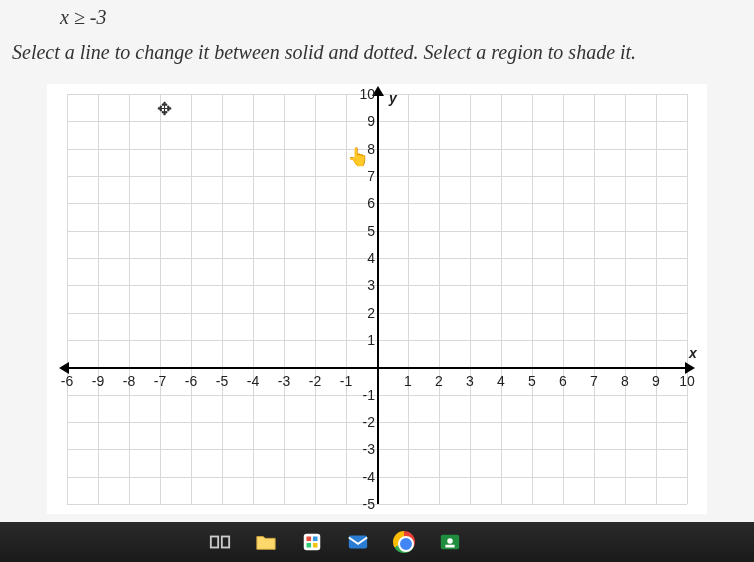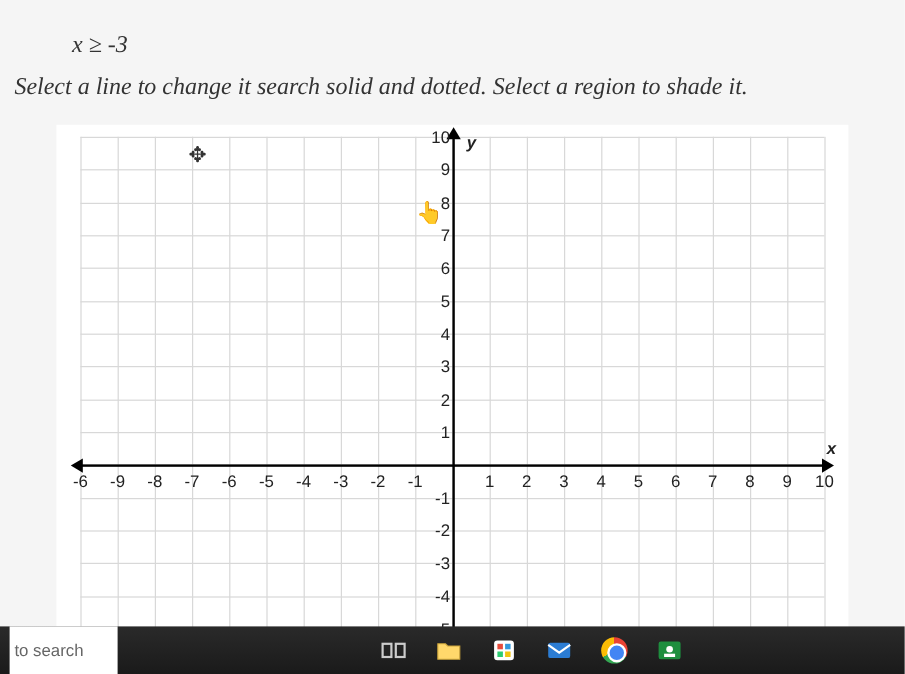--- a/index.html
+++ b/index.html
@@ -9,21 +9,21 @@
       font-family: Arial, sans-serif;
       background: #f5f5f5;
       position: relative;
       overflow: hidden;
     }
     .inequality {
       font-family: 'Times New Roman', serif;
       font-size: 20px;
       font-style: italic;
       color: #333;
-      padding: 26px 0 0 60px;
+      padding: 6px 0 0 60px;
     }
     .instruction {
       font-family: 'Times New Roman', serif;
       font-size: 20px;
       font-style: italic;
       color: #333;
       padding: 12px 0 10px 12px;
     }
     .graph-wrap {
       position: relative;
@@ -132,21 +132,21 @@
     }
     .chrome-disc::after {
       content: ''; position: absolute; top: 5px; left: 5px; width: 12px; height: 12px;
       background: #4285f4; border: 2px solid #fff; border-radius: 50%;
     }
   </style>
 </head>
 <body>
 
 <div class="inequality">x ≥ -3</div>
-<div class="instruction">Select a line to change it search solid and dotted. Select a region to shade it.</div>
+<div class="instruction">Select a line to change it between solid and dotted. Select a region to shade it.</div>
 
 <div class="graph-wrap">
   <div class="grid" id="grid">
       <div class="gridline-v" style="left: 0px;"></div>
       <div class="gridline-v" style="left: 31px;"></div>
       <div class="gridline-v" style="left: 62px;"></div>
       <div class="gridline-v" style="left: 93px;"></div>
       <div class="gridline-v" style="left: 124px;"></div>
       <div class="gridline-v" style="left: 155px;"></div>
       <div class="gridline-v" style="left: 186px;"></div>
@@ -221,23 +221,20 @@
       <div class="tick-label" style="left: 286px; width: 22px; text-align: right; top: 74px;">7</div>
       <div class="tick-label" style="left: 286px; width: 22px; text-align: right; top: 46.6667px;">8</div>
       <div class="tick-label" style="left: 286px; width: 22px; text-align: right; top: 19.3333px;">9</div>
       <div class="tick-label" style="left: 286px; width: 22px; text-align: right; top: -8px;">10</div>
     </div>
   <span class="move-widget" style="top:14px; left:110px;">✥</span>
   <span class="cursor-hand" style="top:62px; left:300px;">👆</span>
 </div>
 
 <div class="taskbar">
-  <div class="search-box">
-    <span>to search</span>
-  </div>
   <div class="tb-spacer"></div>
   <div class="tb-icon">
     <svg viewBox="0 0 24 24">
         <rect x="2" y="6" width="8" height="12" fill="none" stroke="#ccc" stroke-width="2"></rect>
         <rect x="14" y="6" width="8" height="12" fill="none" stroke="#ccc" stroke-width="2"></rect>
       </svg>
   </div>
   <div class="tb-icon">
     <svg viewBox="0 0 24 24">
         <path d="M2 6 L9 6 L11 8 L22 8 L22 20 L2 20 Z" fill="#ffd86b" stroke="#c9a23a"></path>

